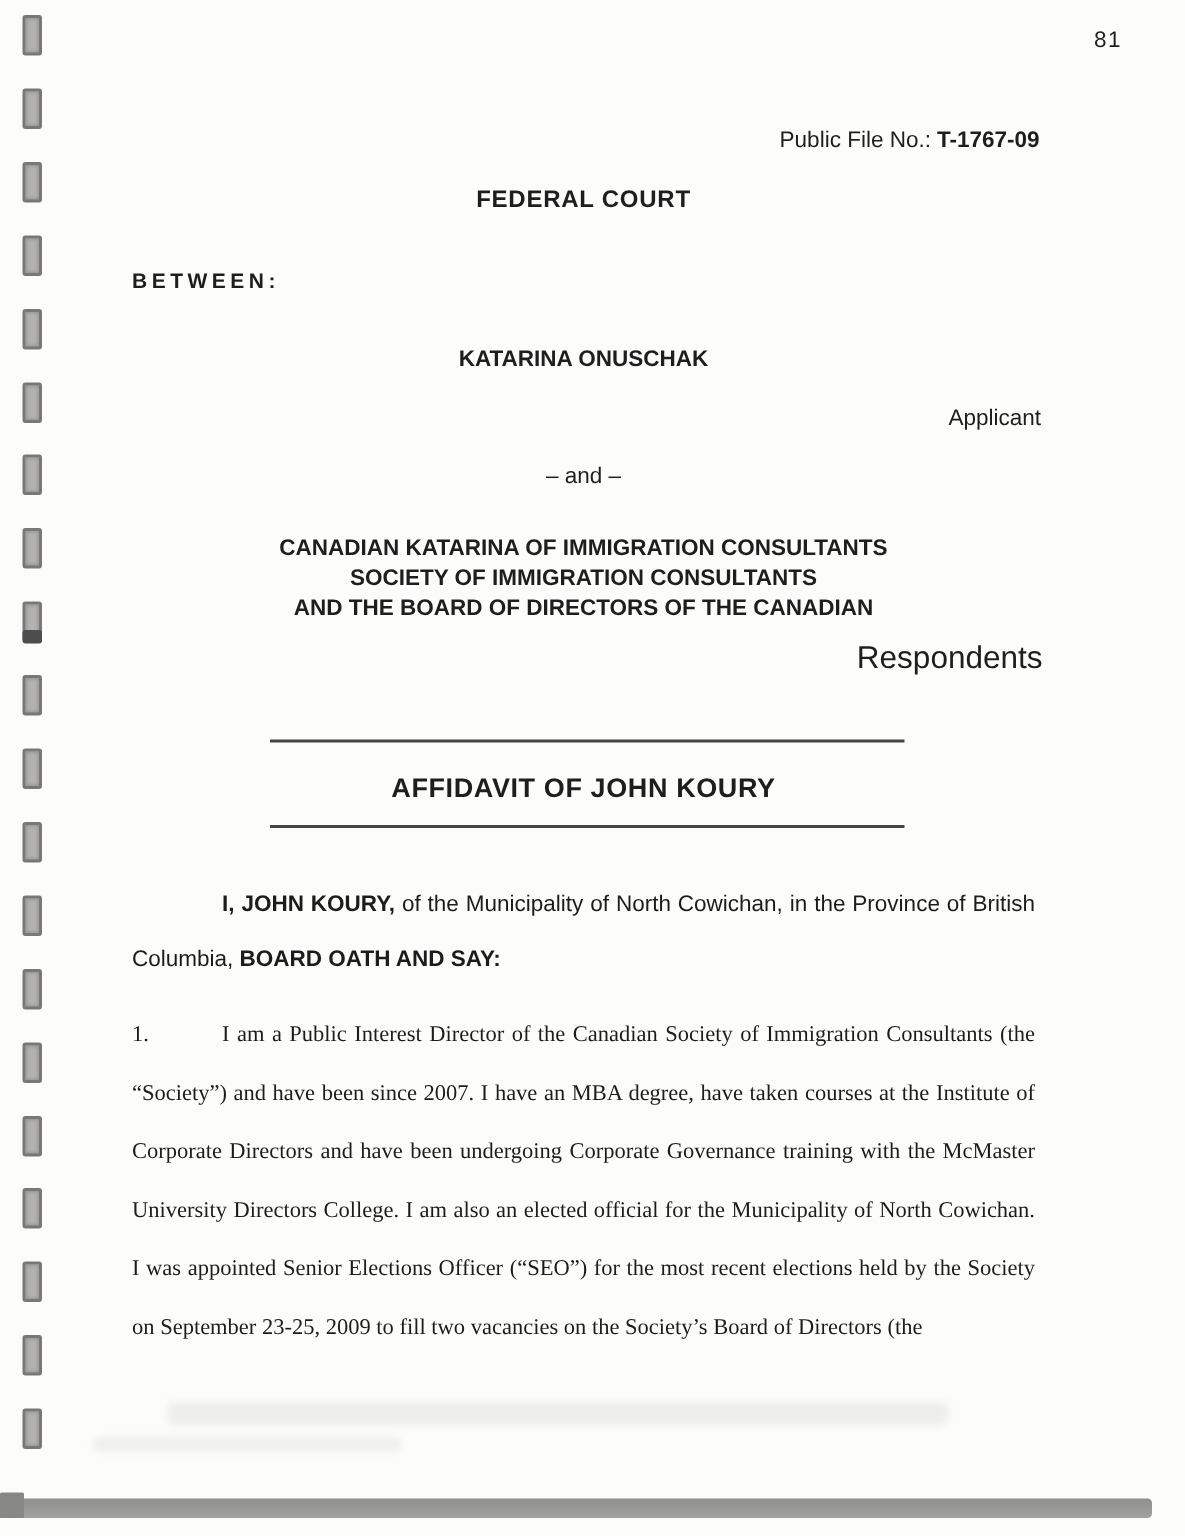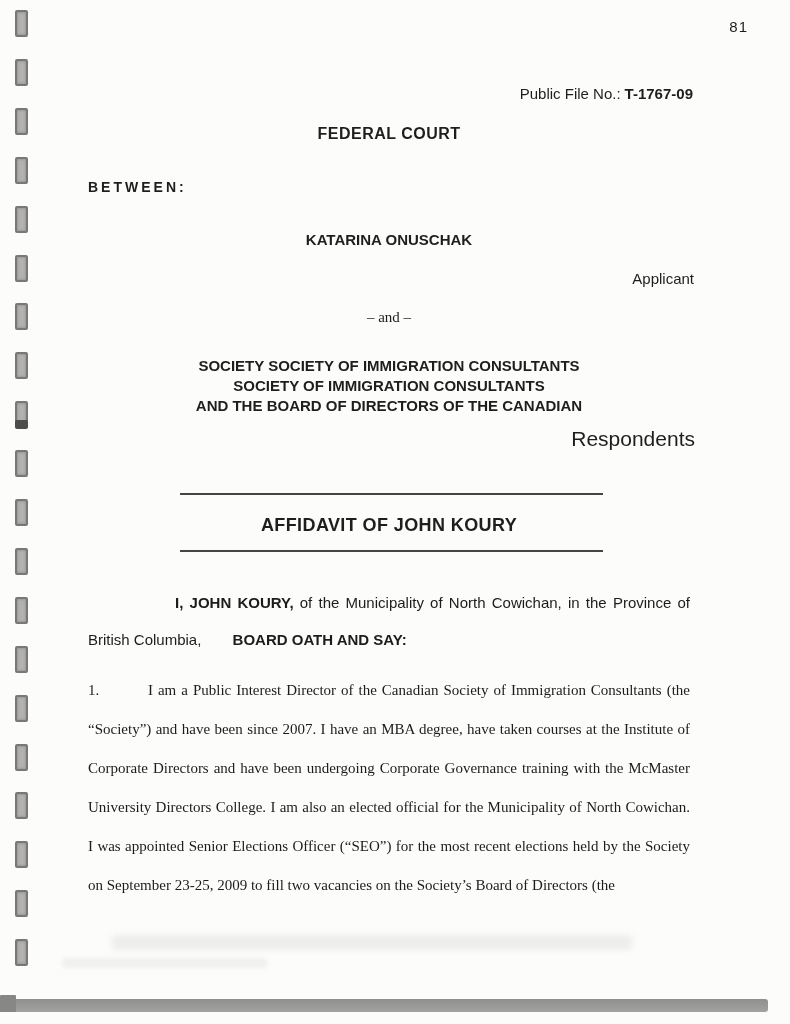--- a/index.html
+++ b/index.html
@@ -28,21 +28,21 @@
     background:#4d4d4d;border-radius:2px;
   }
   .txt{position:absolute;white-space:nowrap;}
   .page-number{top:18px;right:42px;font-size:15px;letter-spacing:1px;}
   .court-file{top:85px;left:88px;width:605px;text-align:right;font-size:15px;}
   .court-file .num{font-weight:bold;margin-left:4px;}
   .court-name{top:125px;left:88px;width:602px;text-align:center;font-weight:bold;font-size:16px;letter-spacing:.5px;}
   .between{top:179px;left:88px;font-weight:bold;font-size:14px;letter-spacing:3px;}
   .applicant-name{top:231px;left:88px;width:602px;text-align:center;font-weight:bold;font-size:15px;}
   .applicant-role{top:270px;left:88px;width:606px;text-align:right;font-size:15px;}
-  .and-sep{top:309px;left:88px;width:602px;text-align:center;font-size:15px;font-family:Liberation Serif, serif;}
+  .and-sep{top:309px;left:88px;width:602px;text-align:center;font-size:15px;}
   .respondent-block{
     position:absolute;top:356px;left:88px;width:602px;
     text-align:center;font-weight:bold;font-size:15px;line-height:20px;
   }
   .respondent-role{top:427px;left:88px;width:607px;text-align:right;font-size:21px;}
   .rule{
     position:absolute;left:180px;width:423px;height:2px;
     background:#454545;
     box-shadow:0 2px 1px -1px rgba(60,60,60,.45);
   }
@@ -50,21 +50,21 @@
   .rule-bottom{top:550px;}
   .doc-title{top:515px;left:88px;width:602px;text-align:center;font-weight:bold;font-size:18px;letter-spacing:.4px;}
   .body-text{
     position:absolute;left:88px;width:602px;margin:0;
     font-size:15px;color:#1c1c1c;
     text-align:justify;
   }
   .intro{top:584px;line-height:37px;text-indent:60px;}
   .para{top:671px;line-height:39px;font-family:Liberation Serif, serif;}
   .para .pnum{display:inline-block;width:60px;text-indent:0;}
-  b{font-weight:bold;margin-left:27px;}
+  b{font-weight:bold;}
   
   .ghost1{position:absolute;top:935px;left:112px;width:520px;height:15px;
     background:rgba(178,178,178,.20);filter:blur(3px);border-radius:3px;}
   .ghost2{position:absolute;top:958px;left:62px;width:205px;height:10px;
     background:rgba(178,178,178,.16);filter:blur(2px);border-radius:3px;}
   
   .bottom-bar{
     position:absolute;top:999px;left:0;width:768px;height:13px;
     background:linear-gradient(#8f8f8d, #a2a2a0);
     border-radius:0 3px 3px 0;
@@ -112,21 +112,21 @@
 
   <div class="txt between">BETWEEN:</div>
 
   <div class="txt applicant-name">KATARINA ONUSCHAK</div>
 
   <div class="txt applicant-role">Applicant</div>
 
   <div class="txt and-sep">– and –</div>
 
   <div class="respondent-block">
-    <div>SOCIETY SOCIETY OF IMMIGRATION CONSULTANTS</div>
+    <div>CANADIAN KATARINA OF IMMIGRATION CONSULTANTS</div>
     <div>SOCIETY OF IMMIGRATION CONSULTANTS</div>
     <div>AND THE BOARD OF DIRECTORS OF THE CANADIAN</div>
   </div>
 
   <div class="txt respondent-role">Respondents</div>
 
   <div class="rule rule-top"></div>
   <div class="txt doc-title">AFFIDAVIT OF JOHN KOURY</div>
   <div class="rule rule-bottom"></div>
 

